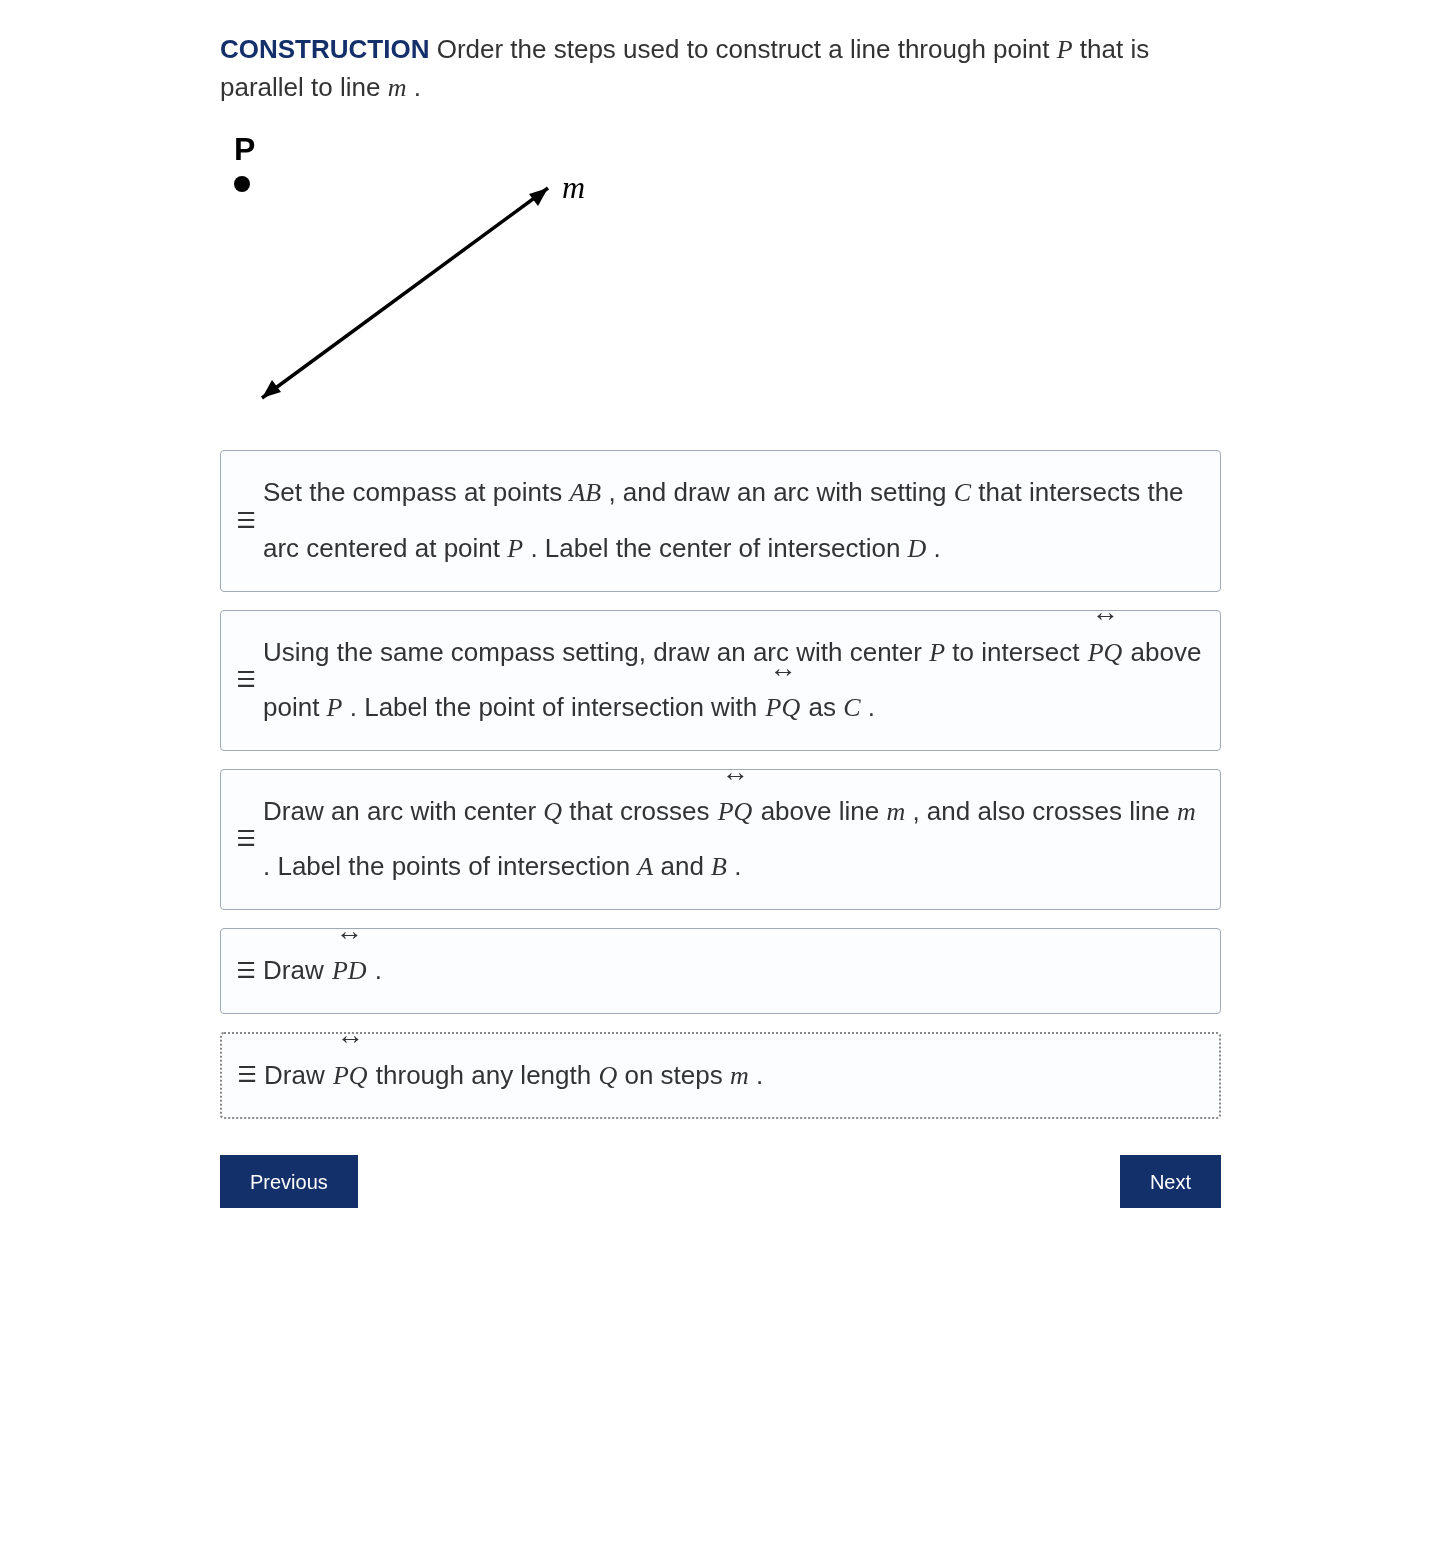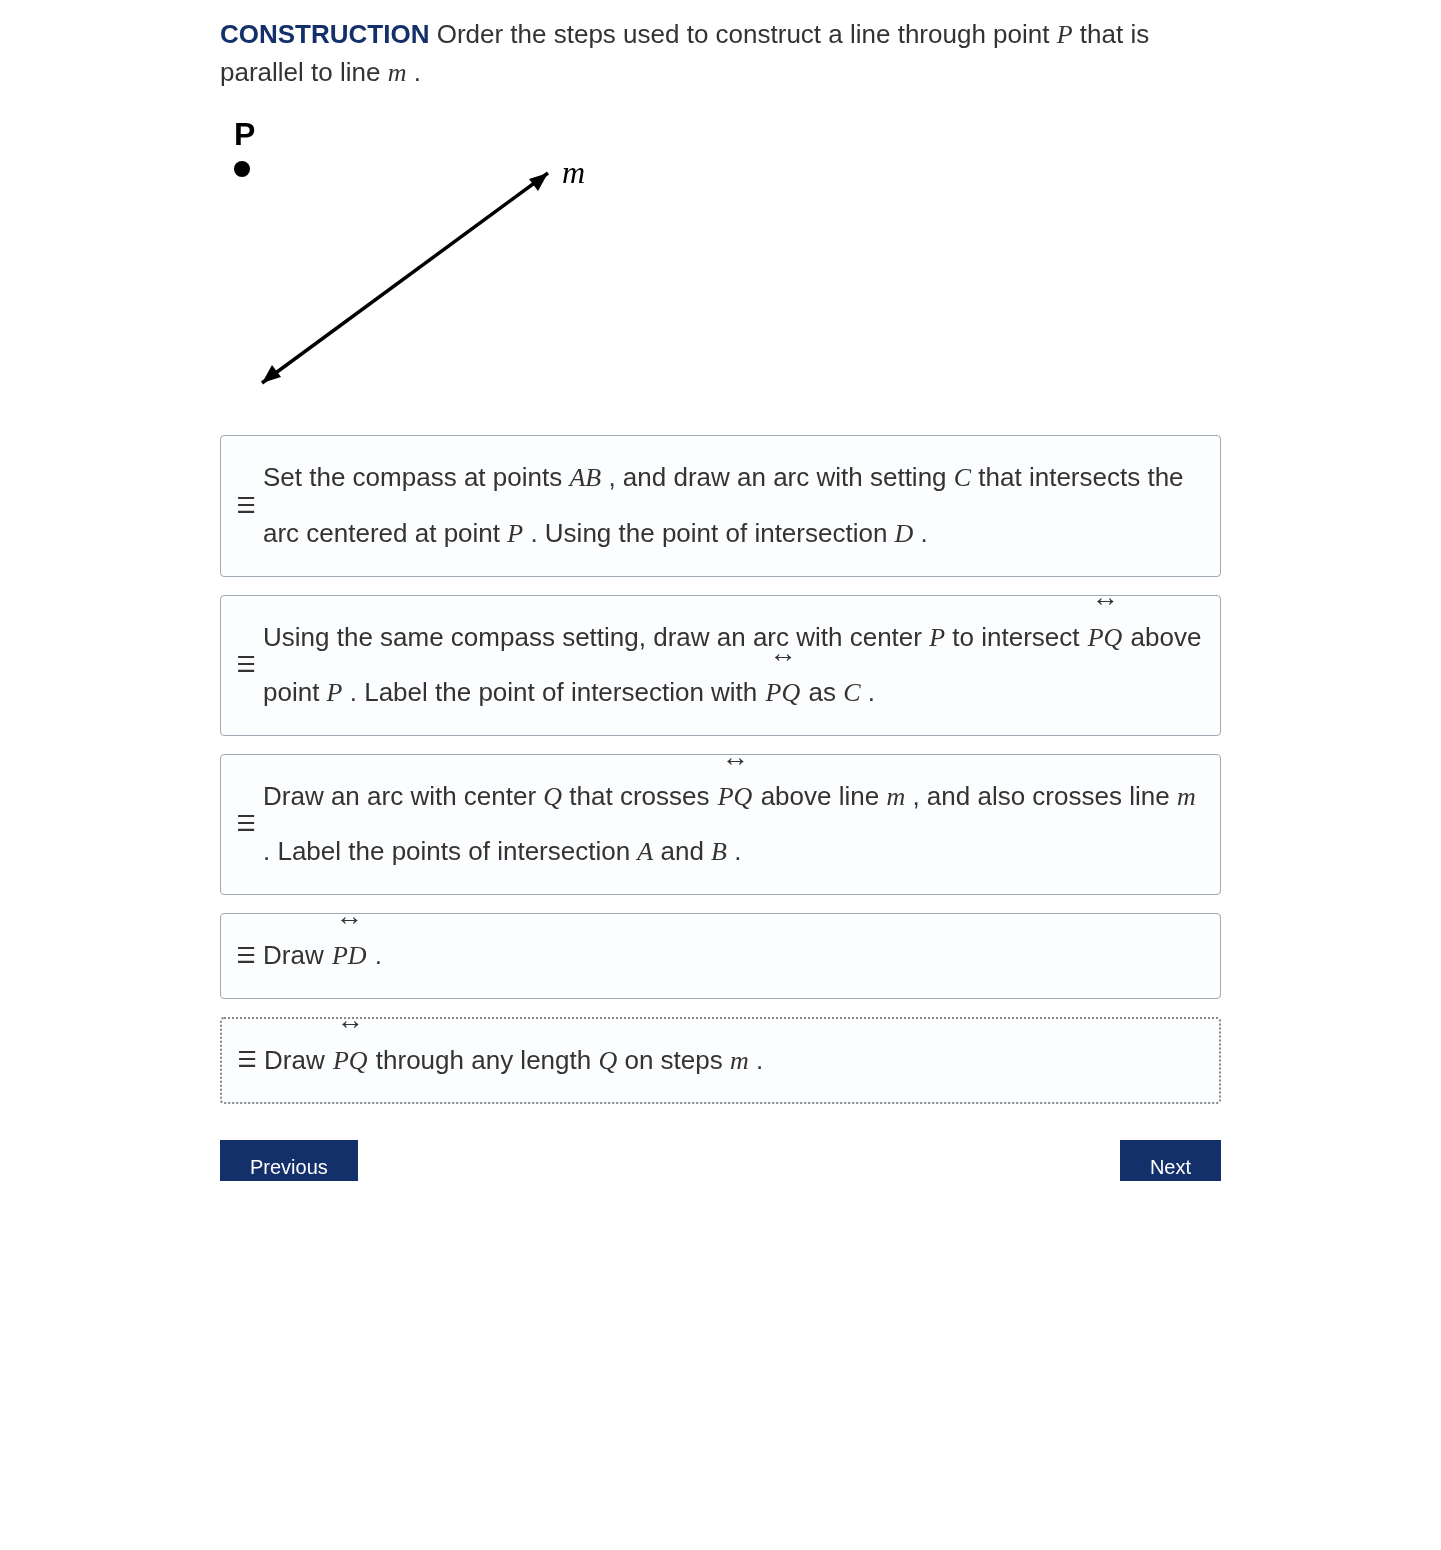--- a/index.html
+++ b/index.html
@@ -1,29 +1,29 @@
 <!DOCTYPE html>
 <html><head>
 <meta charset="utf-8">
 <style>
   html,body{margin:0;padding:0;background:#fff;color:#333;font-family:Arial,Helvetica,sans-serif;}
-  .page{width:1001px;margin:0 auto;padding:16px 20px 0 20px;}
+  .page{width:1001px;margin:15px auto;padding:16px 20px 0 20px;}
   .prompt{font-size:26px;line-height:1.45;color:#333;}
   .strong{color:#14306a;font-weight:800;}
   .mi{font-family:'Times New Roman',Times,serif;font-style:italic;}
   .diagram{margin:20px 0 30px 0;}
   .steps{display:flex;flex-direction:column;gap:18px;}
   .step{display:flex;align-items:center;border:1px solid #9faab5;border-radius:4px;background:#fcfdfe;padding:14px 16px 14px 8px;}
   .step.dragging{border:2px dotted #888;}
   .grip{width:34px;display:flex;justify-content:center;color:#333;font-size:22px;line-height:1;cursor:grab;user-select:none;}
   .step-body{flex:1;font-size:26px;line-height:2.1;color:#333;}
   .overline{position:relative;display:inline-block;padding:0 1px;}
   .overline .arrow{position:absolute;left:-2px;right:-2px;top:-0.92em;text-align:center;font-style:normal;font-family:'Times New Roman',Times,serif;font-size:1.05em;line-height:1;}
   .btnrow{display:flex;justify-content:space-between;margin-top:36px;}
-  .btn{background:#14306a;color:#fff;border:none;font-size:20px;padding:16px 30px 2px 30px;cursor:pointer;font-family:inherit;}
+  .btn{background:#14306a;color:#fff;border:none;font-size:20px;padding:16px 30px 14px 30px;cursor:pointer;font-family:inherit;}
 </style>
 </head>
 <body>
 <div class="page">
 
 <div class="prompt">
   <span class="strong">CONSTRUCTION</span><span> Order the steps used to construct a line through point  </span><span class="mi">P</span><span>  that is parallel to line </span><span class="mi">m</span><span> .</span>
 </div>
 
 <div class="diagram">
@@ -35,21 +35,21 @@
     <polygon points="42,272 61,266 52,254" fill="#000"></polygon>
     <text x="342" y="72" font-family="'Times New Roman',serif" font-style="italic" font-size="32" fill="#000">m</text>
   </svg>
 </div>
 
 <div class="steps">
 
   <div class="step">
     <div class="grip">☰</div>
     <div class="step-body">
-      <span>Set the compass at points  </span><span class="mi">AB</span><span> , and draw an arc with setting  </span><span class="mi">C</span><span>  that intersects the arc centered at point  </span><span class="mi">P</span><span> . Using the point of intersection </span><span class="mi">D</span><span> .</span>
+      <span>Set the compass at points  </span><span class="mi">AB</span><span> , and draw an arc with setting  </span><span class="mi">C</span><span>  that intersects the arc centered at point  </span><span class="mi">P</span><span> . Label the center of intersection </span><span class="mi">D</span><span> .</span>
     </div>
   </div>
 
   <div class="step">
     <div class="grip">☰</div>
     <div class="step-body">
       <span>Using the same compass setting, draw an arc with center  </span><span class="mi">P</span><span>  to intersect  </span><span class="overline"><span class="arrow">↔</span><span class="mi">PQ</span></span><span>  above point  </span><span class="mi">P</span><span> . Label the point of intersection with  </span><span class="overline"><span class="arrow">↔</span><span class="mi">PQ</span></span><span>  as </span><span class="mi">C</span><span> .</span>
     </div>
   </div>
 

